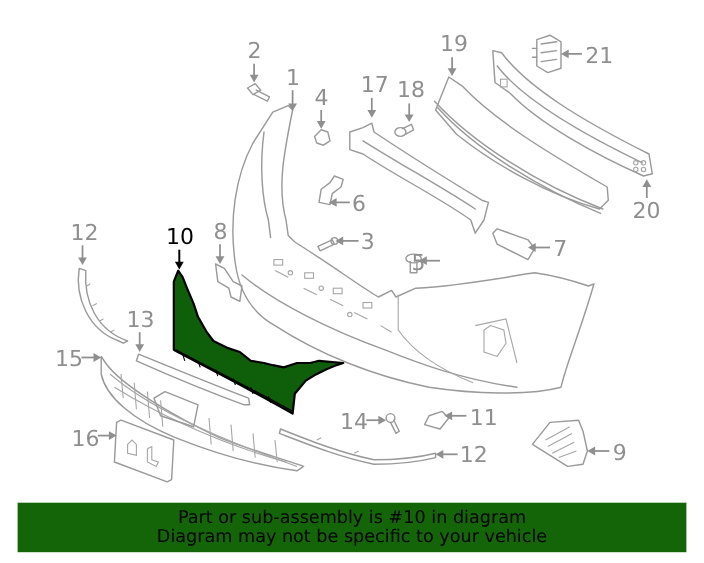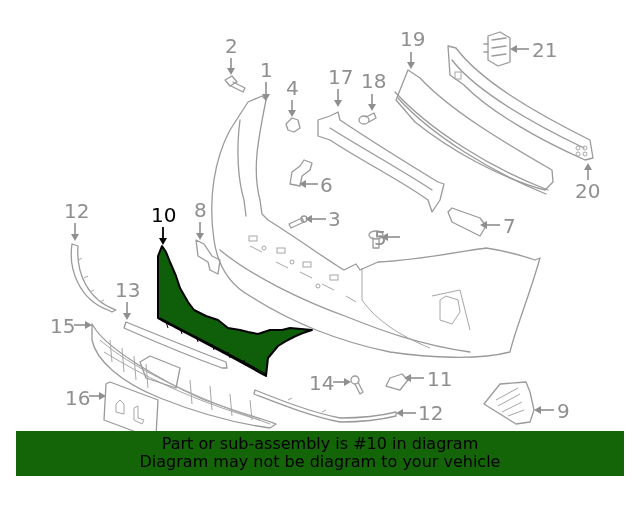--- a/index.html
+++ b/index.html
@@ -8,21 +8,21 @@
   #diagram { position: absolute; left: 0; top: 0; width: 640px; height: 450px; }
   .part { fill: none; stroke: #9a9a9a; stroke-width: 1.3; stroke-linejoin: round; stroke-linecap: round; }
   .part-thin { fill: none; stroke: #a6a6a6; stroke-width: 1; }
   .callout { font-family: "DejaVu Sans", sans-serif; font-size: 20px; fill: #8f8f8f; }
   .callout-hl { font-family: "DejaVu Sans", sans-serif; font-size: 20px; fill: #000000; }
   .leader { stroke: #8f8f8f; stroke-width: 1.6; fill: none; }
   .leader-hl { stroke: #000000; stroke-width: 1.8; fill: none; }
   .arrow { fill: #8f8f8f; }
   .arrow-hl { fill: #000000; }
   .hl-part { fill: #0f5f0a; stroke: #000000; stroke-width: 2; stroke-linejoin: round; }
-  #banner { position: absolute; left: 16px; top: 431px; width: 608px; height: 45px;
+  #banner { position: absolute; left: 16px; top: 457px; width: 608px; height: 45px;
             background: #136508; color: #000000; text-align: center;
             font-family: "DejaVu Sans", sans-serif; font-size: 16px; line-height: 18px;
             padding-top: 4px; box-sizing: border-box; }
   #banner div { white-space: nowrap; }
 </style>
 </head>
 <body>
 
 <svg id="diagram" viewBox="0 0 640 450" xmlns="http://www.w3.org/2000/svg">
 
@@ -281,14 +281,14 @@
 
   <g>
     <text class="callout" x="532" y="57">21</text>
     <line class="leader" x1="514" y1="49" x2="529" y2="49"></line>
     <polygon class="arrow" points="517,45 517,53 510,49"></polygon>
   </g>
 </svg>
 
 <div id="banner">
   <div>Part or sub-assembly is #10 in diagram</div>
-  <div>Diagram may not be diagram to your vehicle</div>
+  <div>Diagram may not be specific to your vehicle</div>
 </div>
 
 </body></html>

